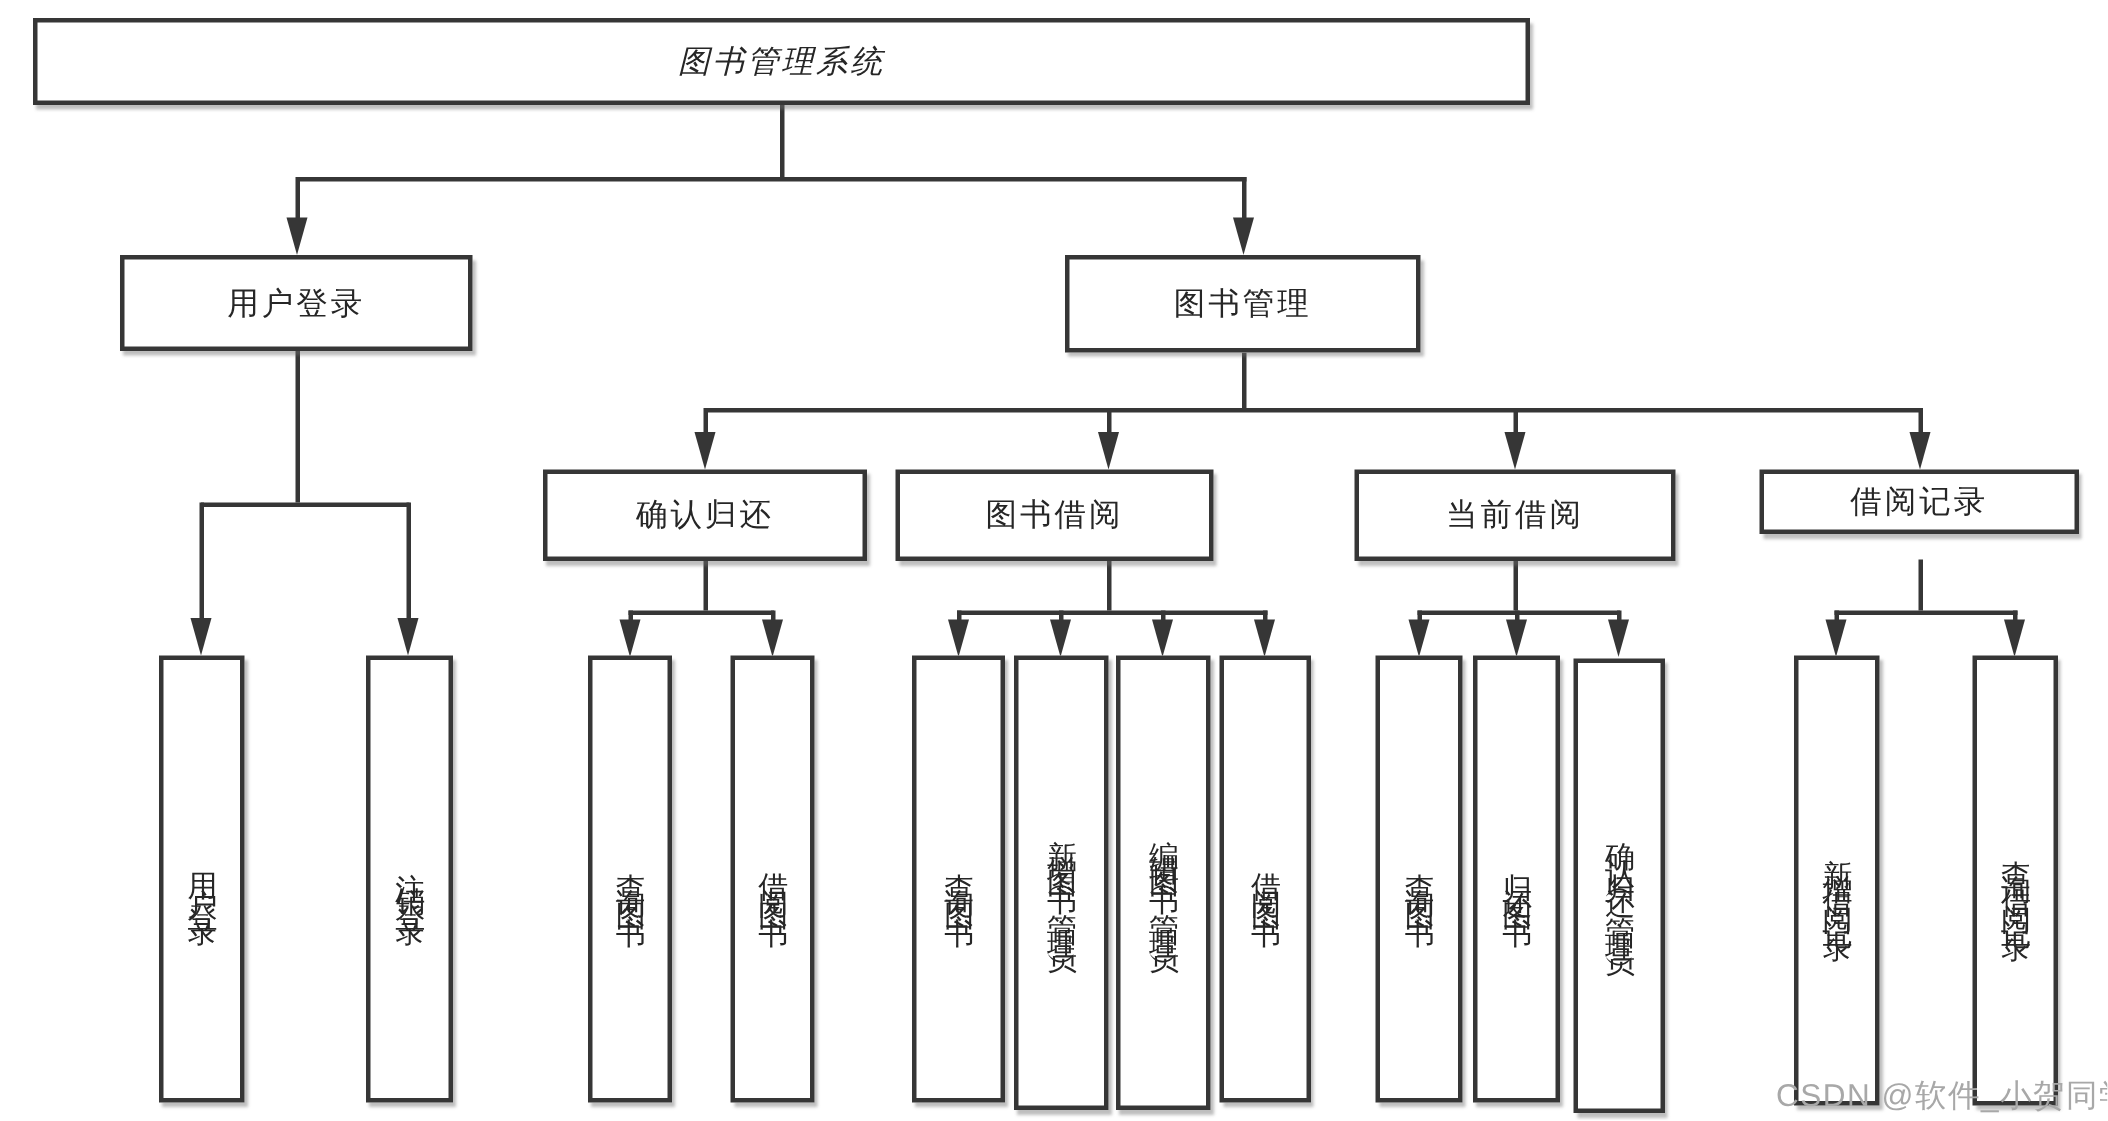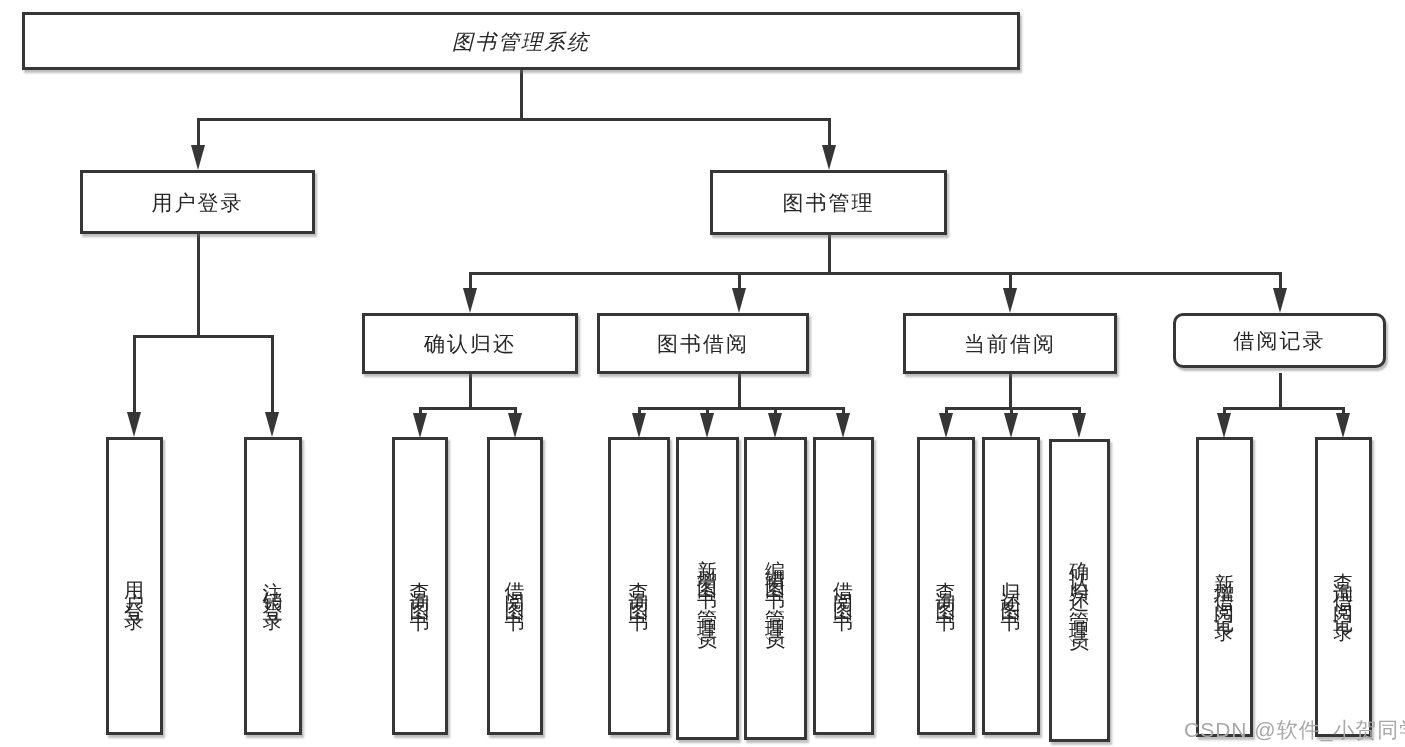--- a/index.html
+++ b/index.html
@@ -134,21 +134,21 @@
 
   <div class="node" style="left:362px;top:313px;width:216px;height:61px;">
     <span>确认归还</span>
   </div>
   <div class="node" style="left:597px;top:313px;width:212px;height:61px;">
     <span>图书借阅</span>
   </div>
   <div class="node" style="left:903px;top:313px;width:214px;height:61px;">
     <span>当前借阅</span>
   </div>
-  <div class="node" style="left:1173px;top:313px;width:213px;height:55px;border-radius:10px;">
+  <div class="node" style="left:1173px;top:313px;width:213px;height:43px;">
     <span>借阅记录</span>
   </div>
 
   <div class="node" style="left:106px;top:437px;width:57px;height:298px;">
     <span class="vtext">用户登录</span>
   </div>
   <div class="node" style="left:244px;top:437px;width:58px;height:298px;">
     <span class="vtext">注销登录</span>
   </div>
 

